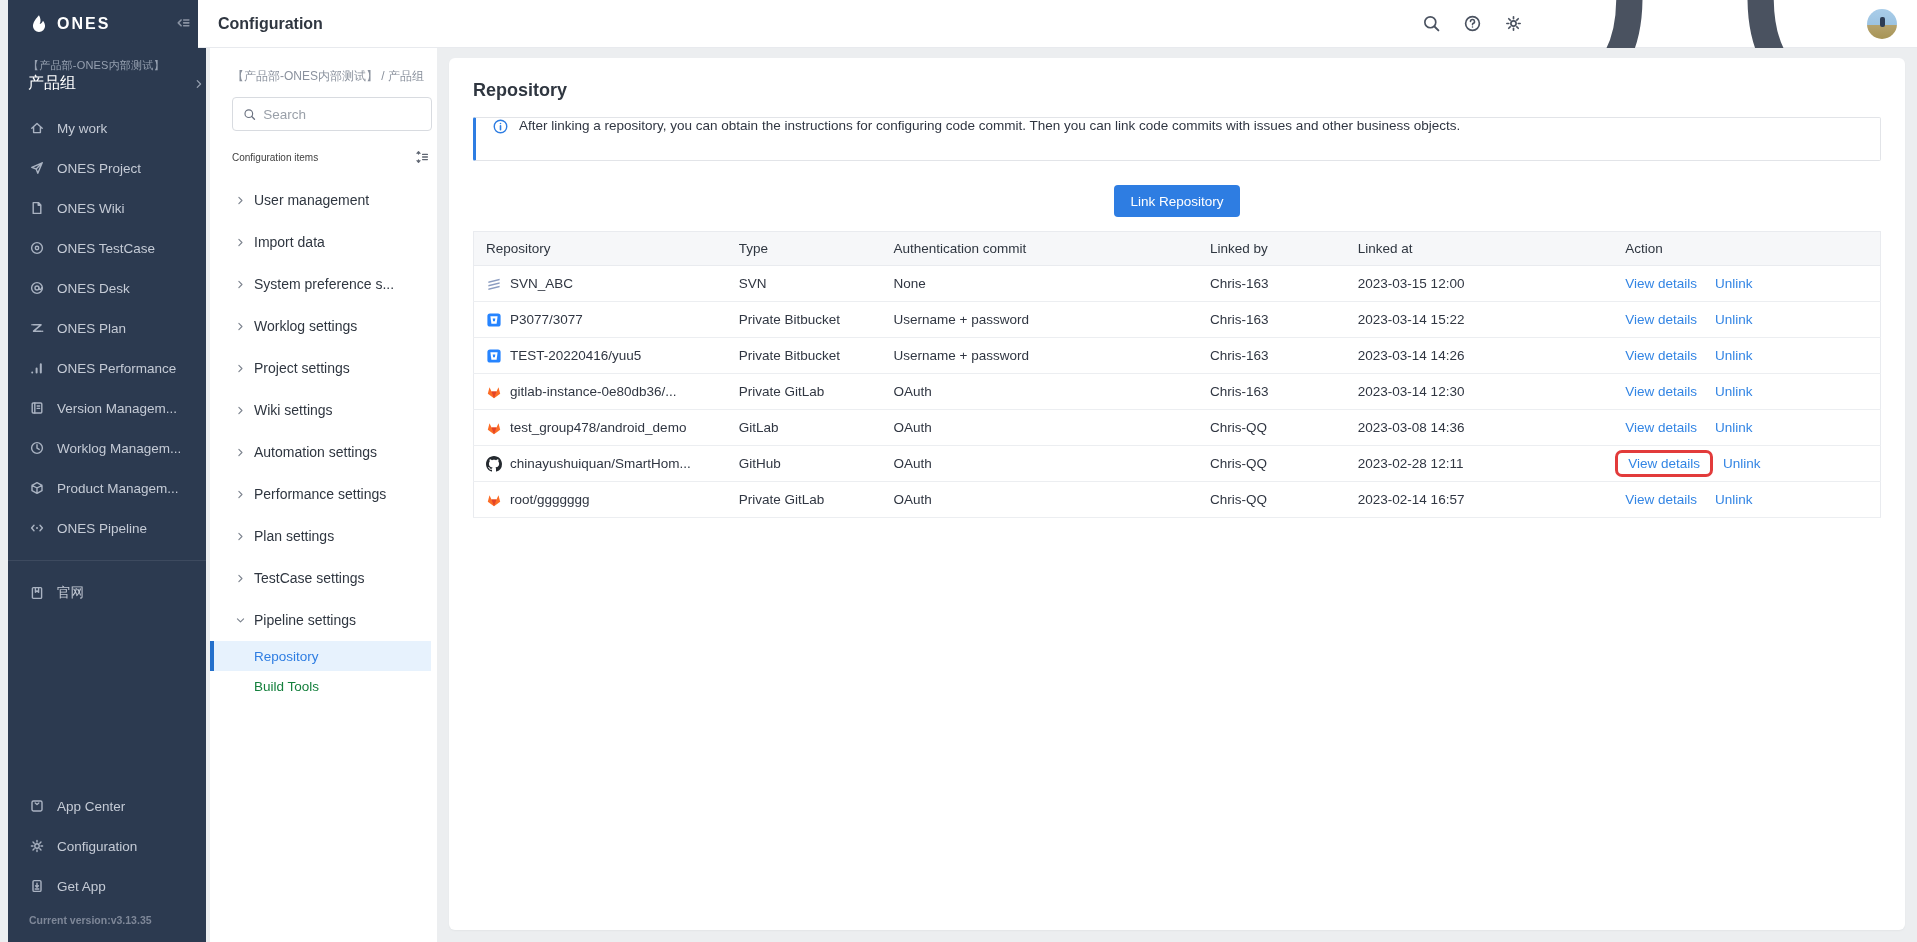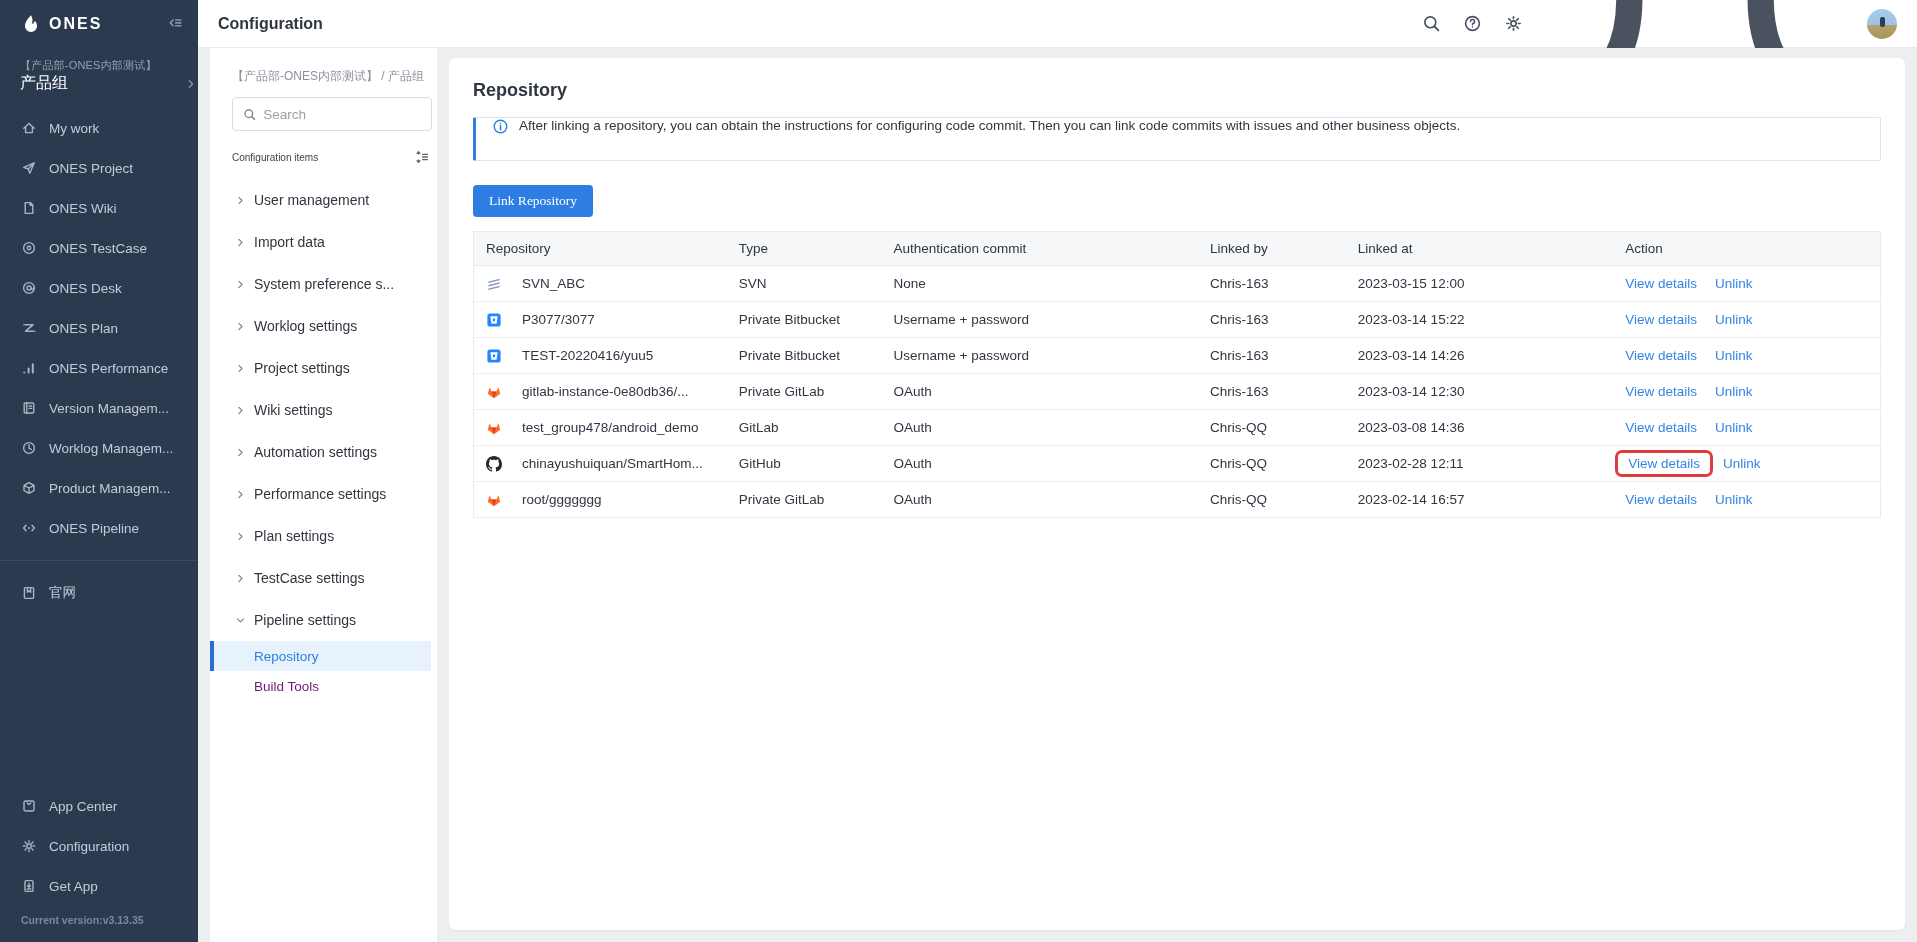--- a/index.html
+++ b/index.html
@@ -1,20 +1,20 @@
 <!DOCTYPE html>
 <html><head>
 <meta charset="utf-8">
 <style>
   * { margin:0; padding:0; box-sizing:border-box; }
   html,body { width:1917px; height:942px; font-family:"Liberation Sans","DejaVu Sans",sans-serif; background:#eceef0; overflow:hidden; }
   .app { position:relative; width:1917px; height:942px; }
 
   
-  .sidebar { position:absolute; left:0; top:0; width:198px; height:942px; background:#2c3a50; color:#c5cbd6; display:flex; flex-direction:column; }
+  .sidebar { position:absolute; left:8px; top:0; width:198px; height:942px; background:#2c3a50; color:#c5cbd6; display:flex; flex-direction:column; }
   .logo-row { height:48px; display:flex; align-items:center; padding:0 14px 0 20px; }
   .logo-flame { width:22px; height:22px; color:#fff; margin-right:7px; }
   .logo-word { color:#fff; font-size:16px; font-weight:bold; letter-spacing:2px; }
   .collapse-btn { margin-left:auto; color:#8a93a3; width:18px; height:18px; cursor:pointer; }
   .team-block { padding:10px 0 14px 20px; }
   .team-label { font-size:11px; color:#96a0b0; letter-spacing:.2px; }
   .team-row { display:flex; align-items:center; margin-top:0; }
   .team-name { font-size:16px; color:#fff; }
   .team-chev { margin-left:auto; width:14px; height:14px; color:#96a0b0; }
   .nav { list-style:none; }
@@ -40,42 +40,42 @@
   .search-box { margin:0 16px 0 22px; height:34px; border:1px solid #d8dbe0; border-radius:4px; display:flex; align-items:center; padding:0 10px; color:#8d939c; }
   .search-box .ic { width:15px; height:15px; margin-right:7px; color:#6b7280; }
   .search-box input { border:none; outline:none; font-size:13.5px; color:#303642; width:100%; font-family:inherit; }
   .search-box input::placeholder { color:#9aa0a9; }
   .section-row { display:flex; align-items:center; padding:18px 18px 6px 22px; }
   .section-label { font-size:10px; color:#404040; }
   .section-ic { margin-left:auto; width:16px; height:16px; color:#5f6672; cursor:pointer; }
   .tree { list-style:none; padding-top:8px; }
   .tree-item { height:42px; display:flex; align-items:center; padding:0 10px 0 24px; font-size:14px; color:#2f3640; cursor:pointer; }
   .tree-item .chev { width:13px; height:13px; color:#7c838e; margin-right:7px; flex:none; }
-  .tree-child { height:30px; display:flex; align-items:center; padding-left:44px; font-size:13.5px; color:#701a75; cursor:pointer; margin-right:17px; position:relative; }
+  .tree-child { height:30px; display:flex; align-items:center; padding-left:44px; font-size:13.5px; color:#15803d; cursor:pointer; margin-right:17px; position:relative; }
   .tree-child.active { background:#e7f2fd; color:#2e7de2; }
   .tree-child.active::before { content:""; position:absolute; left:0; top:0; bottom:0; width:4px; background:#2470cb; }
 
   
   .main { position:absolute; left:437px; top:48px; right:0; bottom:0; background:#eceef0; }
   .card { position:absolute; left:12px; top:10px; right:12px; bottom:12px; background:#fff; border-radius:6px; box-shadow:0 1px 2px rgba(0,0,0,.04); padding:22px 24px; overflow:hidden; }
   .page-title { font-size:18px; font-weight:bold; color:#2f3640; }
   .banner { margin-top:16px; border:1px solid #e2e4e8; border-left:3px solid #2e7de2; border-radius:2px; height:44px; display:flex; align-items:flex-start; padding:0 16px; }
   .banner .ic { width:17px; height:17px; color:#2e7de2; margin-right:10px; flex:none; }
   .banner-text { font-size:13.5px; color:#303642; }
-  .btn-row { display:flex; justify-content:flex-start; margin-top:24px;font-family:Liberation Serif, serif; }
+  .btn-row { display:flex; justify-content:center; margin-top:24px; }
   .btn-primary { background:#2e7de2; color:#fff; font-size:13.5px; border:none; border-radius:4px; height:32px; padding:0 16px; cursor:pointer; font-family:inherit; }
 
   table.repo { width:100%; border-collapse:collapse; margin-top:14px; font-size:13.5px; color:#303642; }
   table.repo th { background:#f6f7f9; font-weight:500; text-align:left; height:34px; padding:0 12px; border:1px solid #e9ebef; border-left:none; border-right:none; color:#2f3640; }
   table.repo th:first-child { border-left:1px solid #e9ebef; }
   table.repo th:last-child { border-right:1px solid #e9ebef; }
   table.repo td { height:36px; padding:0 12px; border-bottom:1px solid #eceef1; }
   table.repo td:first-child { border-left:1px solid #e9ebef; }
   table.repo td:last-child { border-right:1px solid #e9ebef; }
-  .repo-name { display:flex; align-items:center; gap:20px; white-space:nowrap; }
+  .repo-name { display:flex; align-items:center; gap:8px; white-space:nowrap; }
   .repo-ic { width:16px; height:16px; flex:none; }
   a.tlink { color:#3385e4; text-decoration:none; cursor:pointer; }
   .action-cell a.tlink + a.tlink { margin-left:18px; }
   .red-ring { display:inline-block; border:3px solid #e23b3b; border-radius:7px; padding:3px 10px; margin:-6px 0 -6px -10px; }
   .red-ring + a.tlink { margin-left:10px; }
 </style>
 </head>
 <body>
 
 <div class="app">

